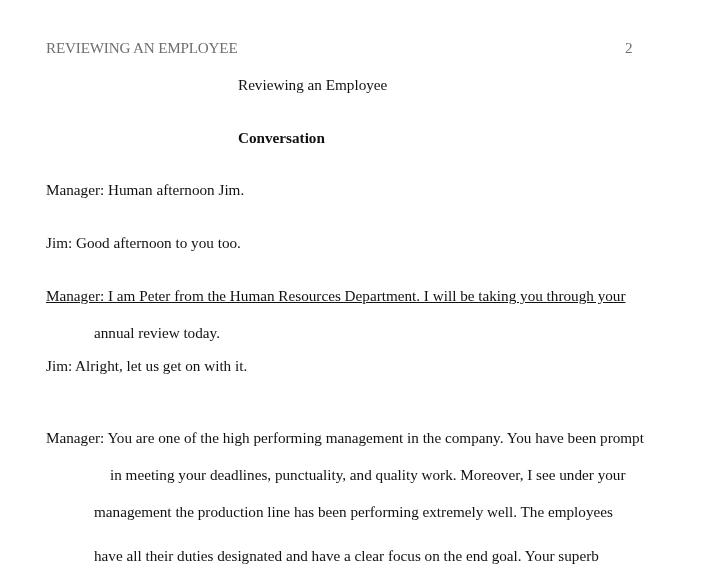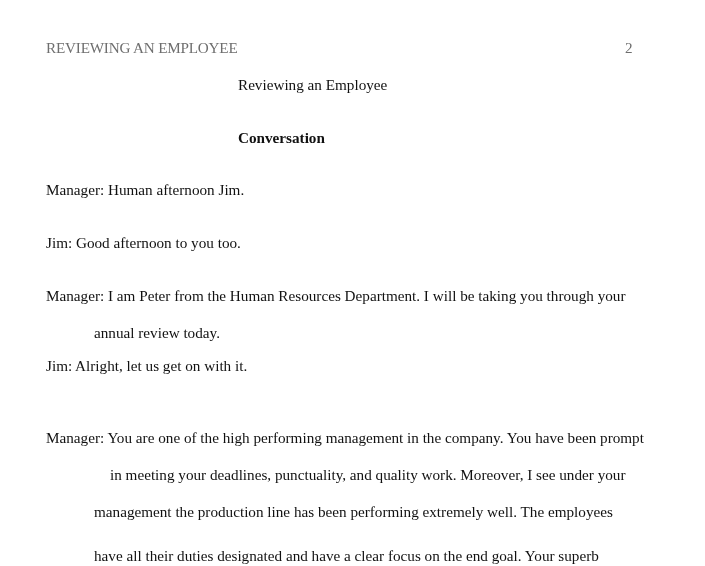--- a/index.html
+++ b/index.html
@@ -48,21 +48,21 @@
 
   <div>
     <div class="line" style="left:46px; top:180px;">Manager: Human afternoon Jim.</div>
   </div>
 
   <div>
     <div class="line" style="left:46px; top:233px;">Jim: Good afternoon to you too.</div>
   </div>
 
   <div>
-    <div class="line" style="left:46px; top:286px;">Manager: I am Peter from the Human Resources Department. I will be taking you through your</div>
+    <div class="line" style="left:46px; top:286px;text-decoration:underline;">Manager: I am Peter from the Human Resources Department. I will be taking you through your</div>
     <div class="line" style="left:94px; top:323px;">annual review today.</div>
   </div>
 
   <div>
     <div class="line" style="left:46px; top:356px;">Jim: Alright, let us get on with it.</div>
   </div>
 
   <div>
     <div class="line" style="left:46px; top:428px;">Manager: You are one of the high performing management in the company. You have been prompt</div>
     <div class="line" style="left:94px; top:465px;margin-left:16px;">in meeting your deadlines, punctuality, and quality work. Moreover, I see under your</div>

